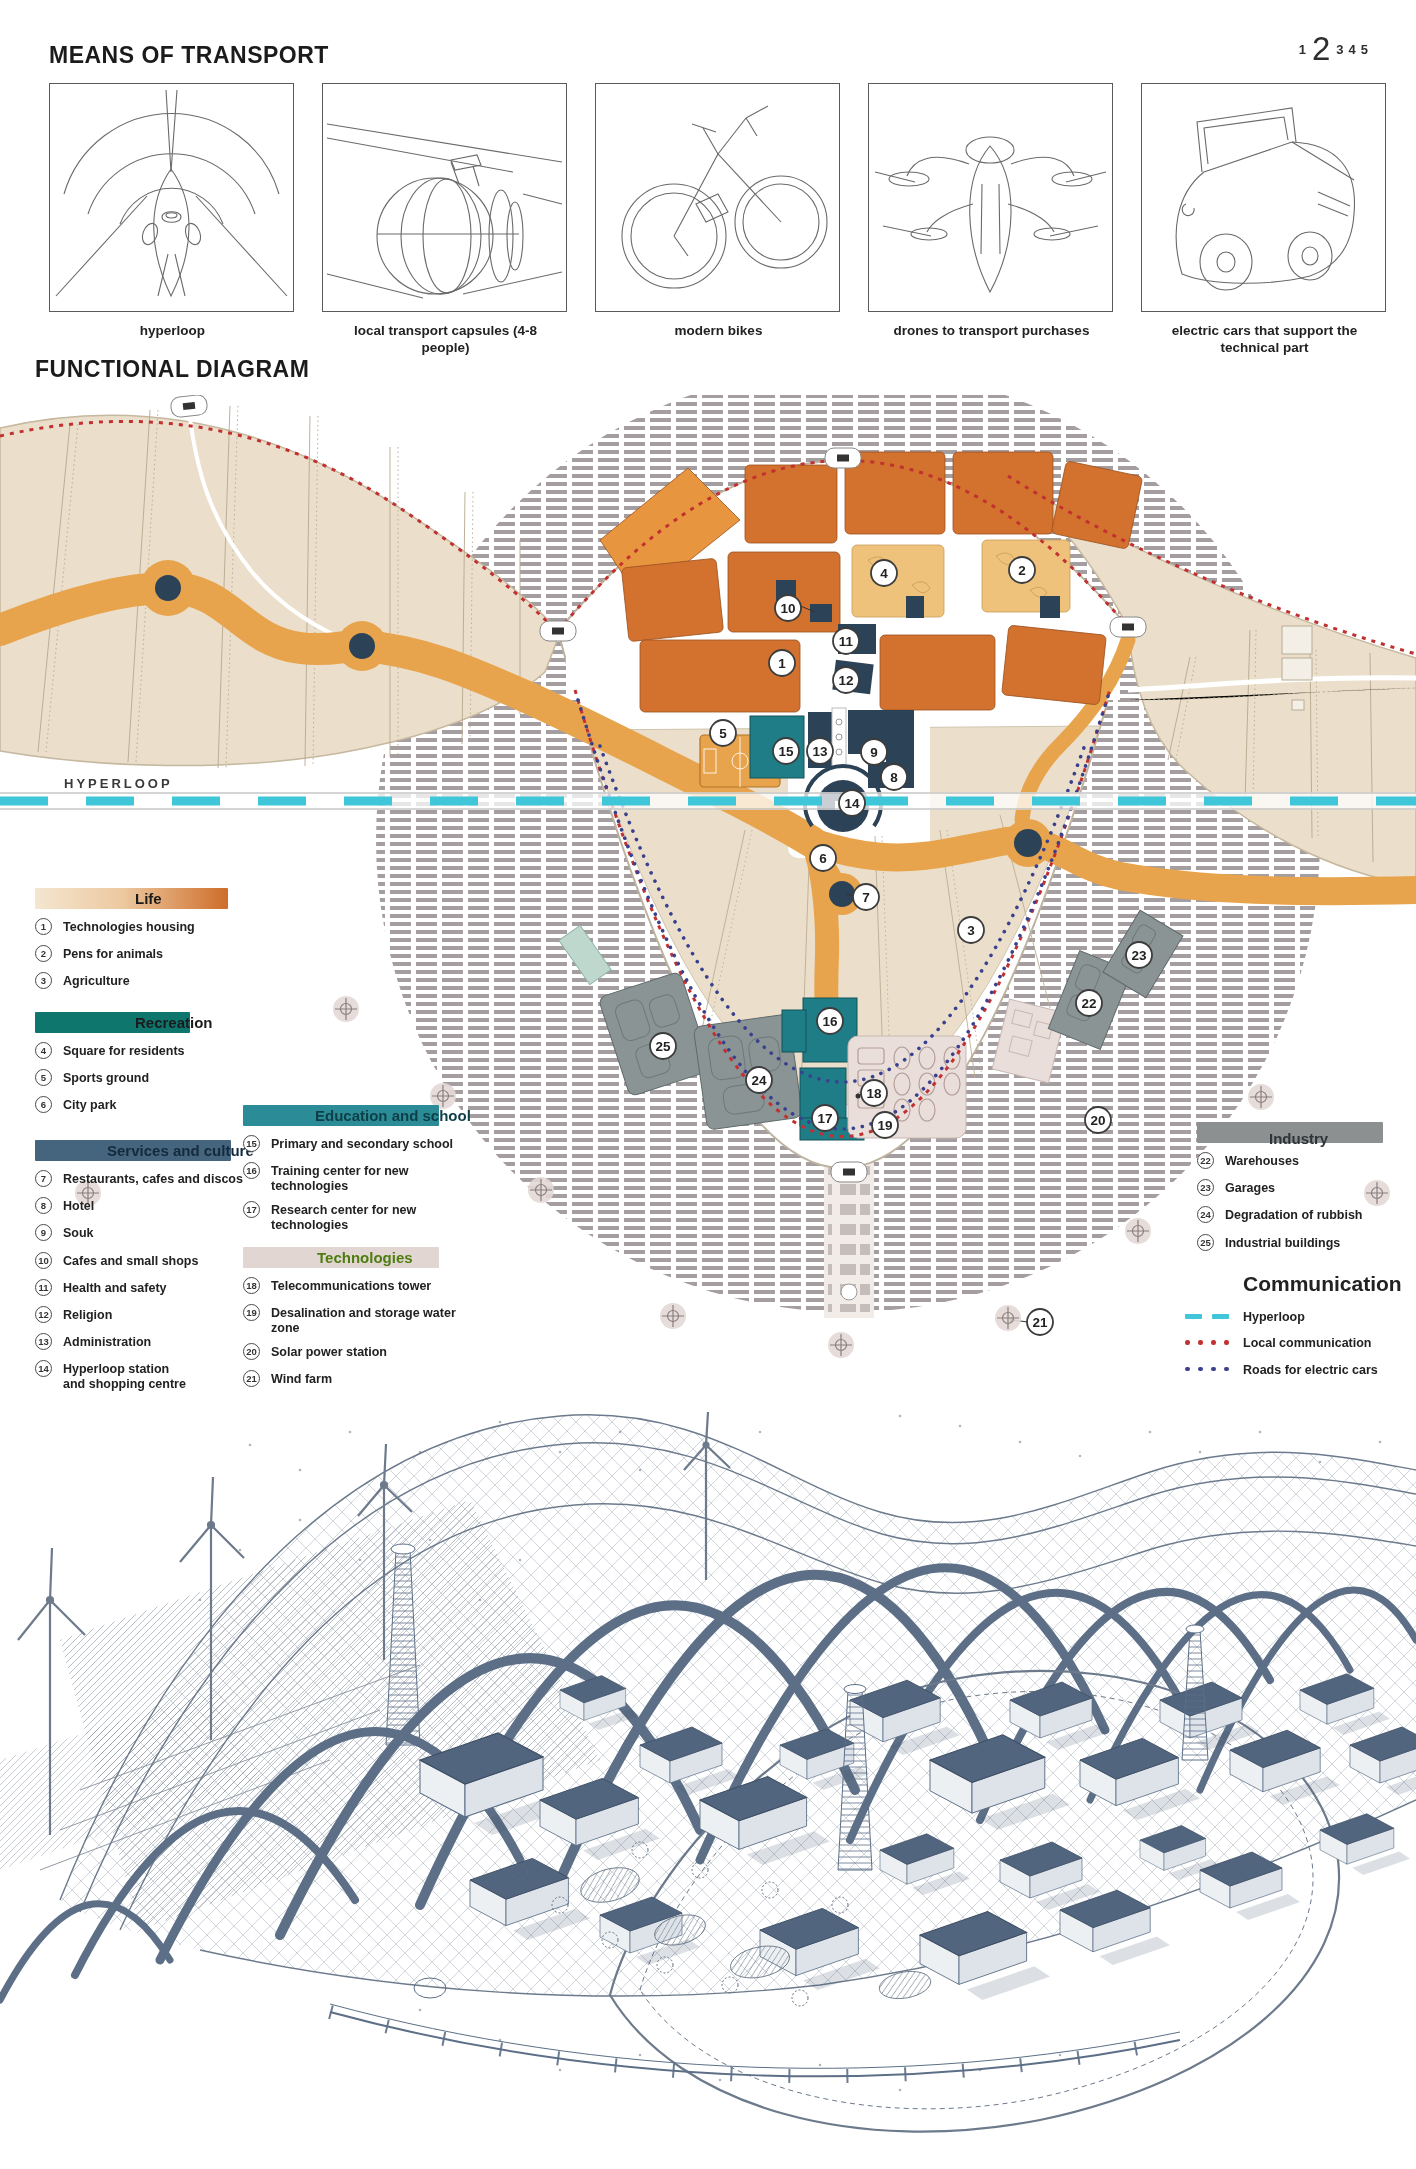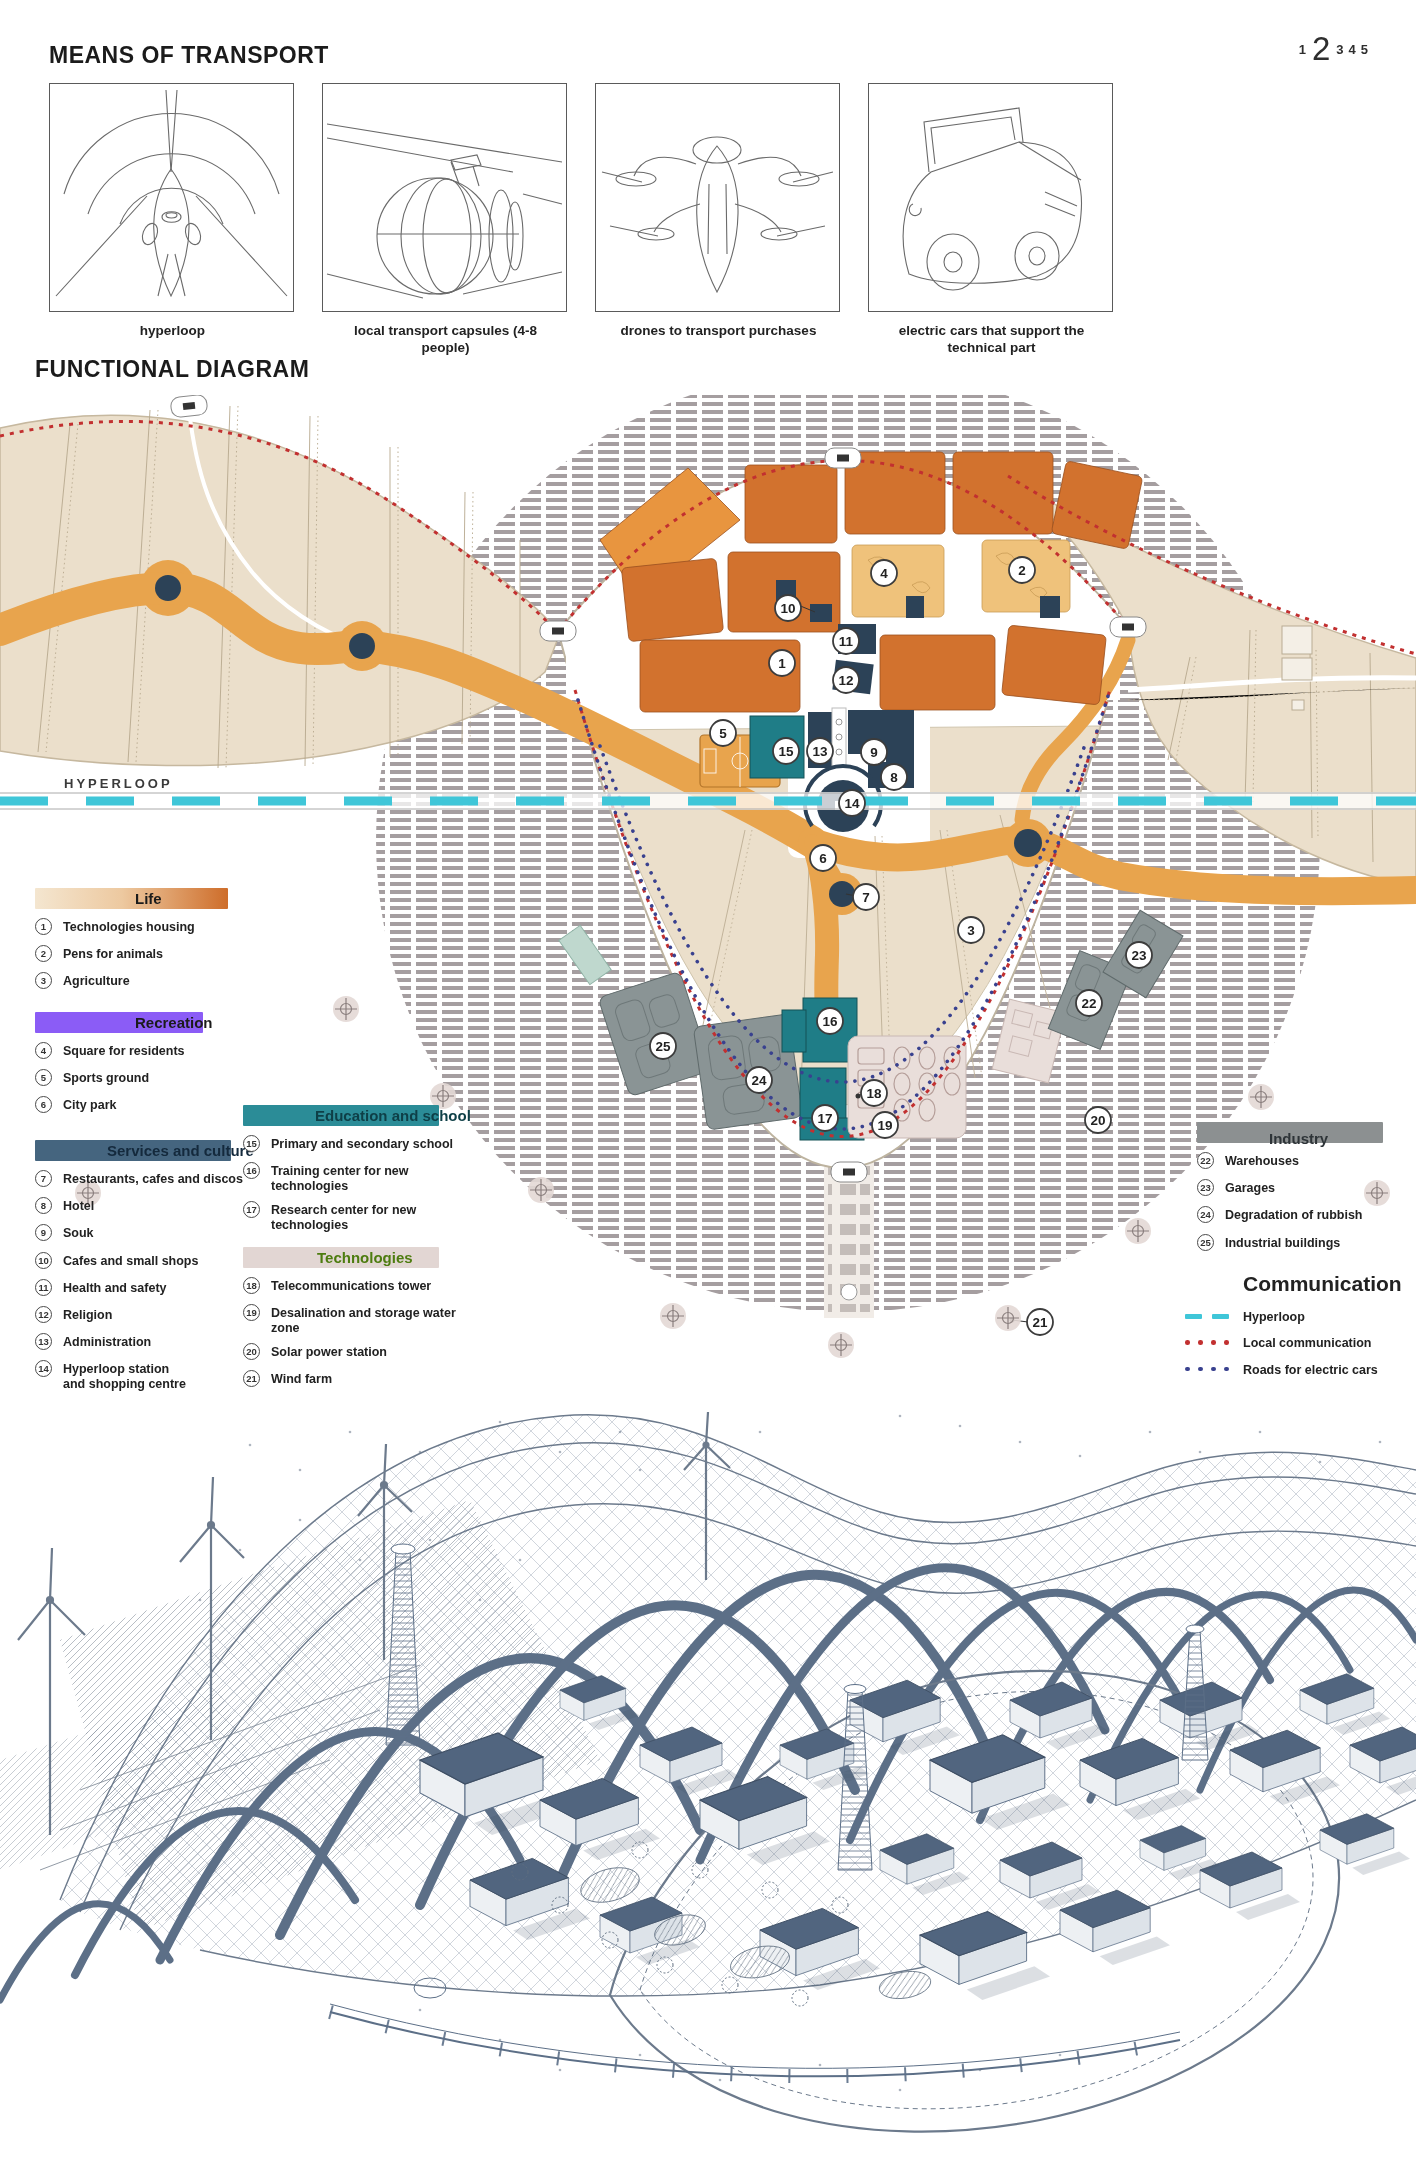--- a/index.html
+++ b/index.html
@@ -79,20 +79,37 @@
           <ellipse cx="178" cy="152" rx="12" ry="46"></ellipse>
             <ellipse cx="192" cy="152" rx="8" ry="34"></ellipse>
           <path d="M4 190 L100 214 M140 210 L239 188 M200 110 L239 120"></path>
         </svg>
       </div>
       <div class="tcap">local transport capsules (4-8 people)</div>
     </div>
     <div class="tcell">
       <div class="tbox">
         <svg width="243" height="227" viewBox="0 0 243 227" fill="none" stroke="#6a6a6a" stroke-width="1.1">
+          <circle cx="78" cy="152" r="52"></circle>
+            <circle cx="78" cy="152" r="43"></circle>
+          <circle cx="185" cy="138" r="46"></circle>
+            <circle cx="185" cy="138" r="38"></circle>
+          <path d="M78 152 L122 70 L185 138"></path>
+            <path d="M122 70 L107 44 M96 40 L120 48"></path>
+          <path d="M150 34 L172 22 M150 34 L161 52"></path>
+            <path d="M122 70 L150 34"></path>
+          <path d="M100 120 l22 -10 l10 18 l-22 10 z"></path>
+          <path d="M78 152 l14 20"></path>
+        </svg>
+      </div>
+      <div class="tcap">modern bikes</div>
+    </div>
+    <div class="tcell">
+      <div class="tbox">
+        <svg width="243" height="227" viewBox="0 0 243 227" fill="none" stroke="#6a6a6a" stroke-width="1.1">
           <path d="M121 62 C92 96 96 160 121 208 C147 160 151 96 121 62 Z"></path>
           <ellipse cx="121" cy="66" rx="24" ry="13"></ellipse>
           <path d="M100 80 C62 66 44 76 38 92 M142 80 C181 66 199 76 205 92"></path>
           <ellipse cx="40" cy="95" rx="20" ry="7"></ellipse>
             <ellipse cx="203" cy="95" rx="20" ry="7"></ellipse>
           <path d="M6 88 L46 98 M237 88 L197 98"></path>
           <path d="M104 120 C74 128 62 140 58 148 M139 120 C169 128 181 140 185 148"></path>
           <ellipse cx="60" cy="150" rx="18" ry="6"></ellipse>
             <ellipse cx="183" cy="150" rx="18" ry="6"></ellipse>
           <path d="M14 142 L62 152 M229 142 L181 152"></path>
@@ -495,21 +512,21 @@
           <span class="ltxt">Pens for animals</span>
         </div>
       <div class="lrow">
           <span class="lnum">3</span>
           <span class="ltxt">Agriculture</span>
         </div>
     </div>
   </div>
 
   <div class="lsec" style="left:35px;top:1012px;">
-    <div class="lbar" style="width:168px;background:#8b5cf6;">
+    <div class="lbar" style="width:155px;background:#0f766e;">
         <span>Recreation</span>
       </div>
     <div class="lrows">
       <div class="lrow">
           <span class="lnum">4</span>
           <span class="ltxt">Square for residents</span>
         </div>
       <div class="lrow">
           <span class="lnum">5</span>
           <span class="ltxt">Sports ground</span>

